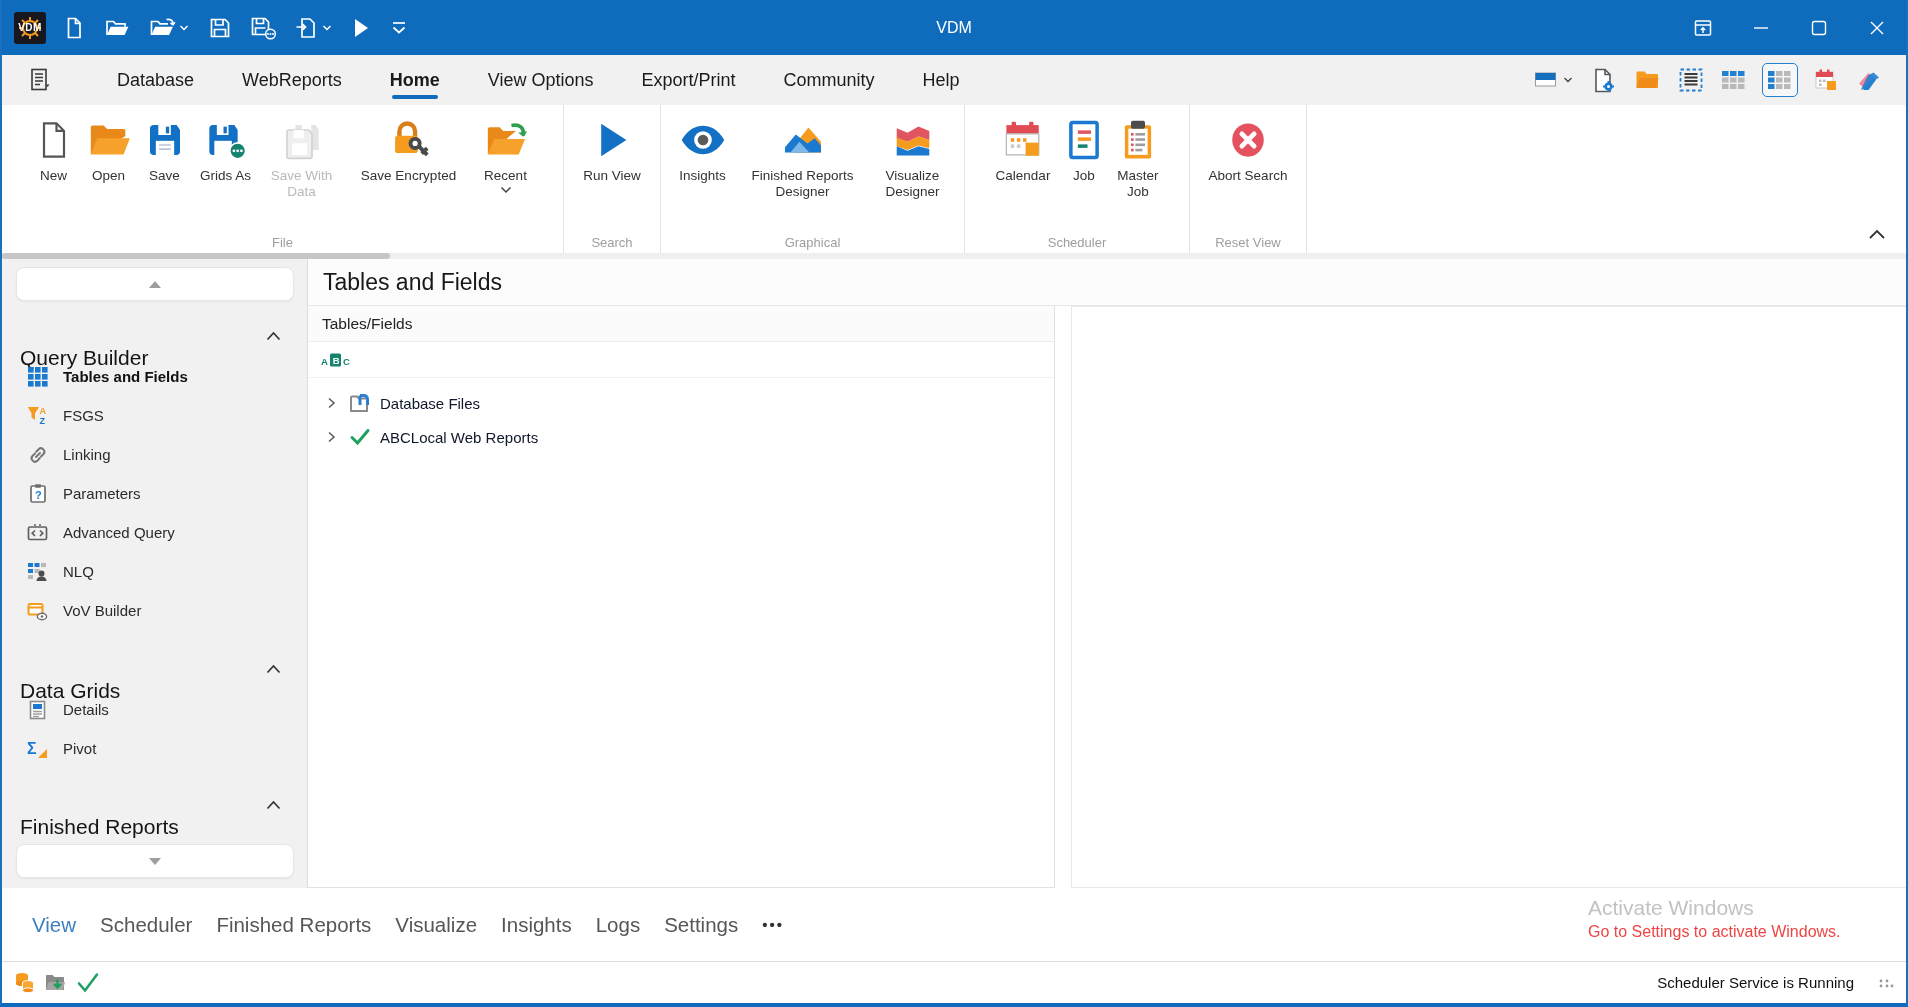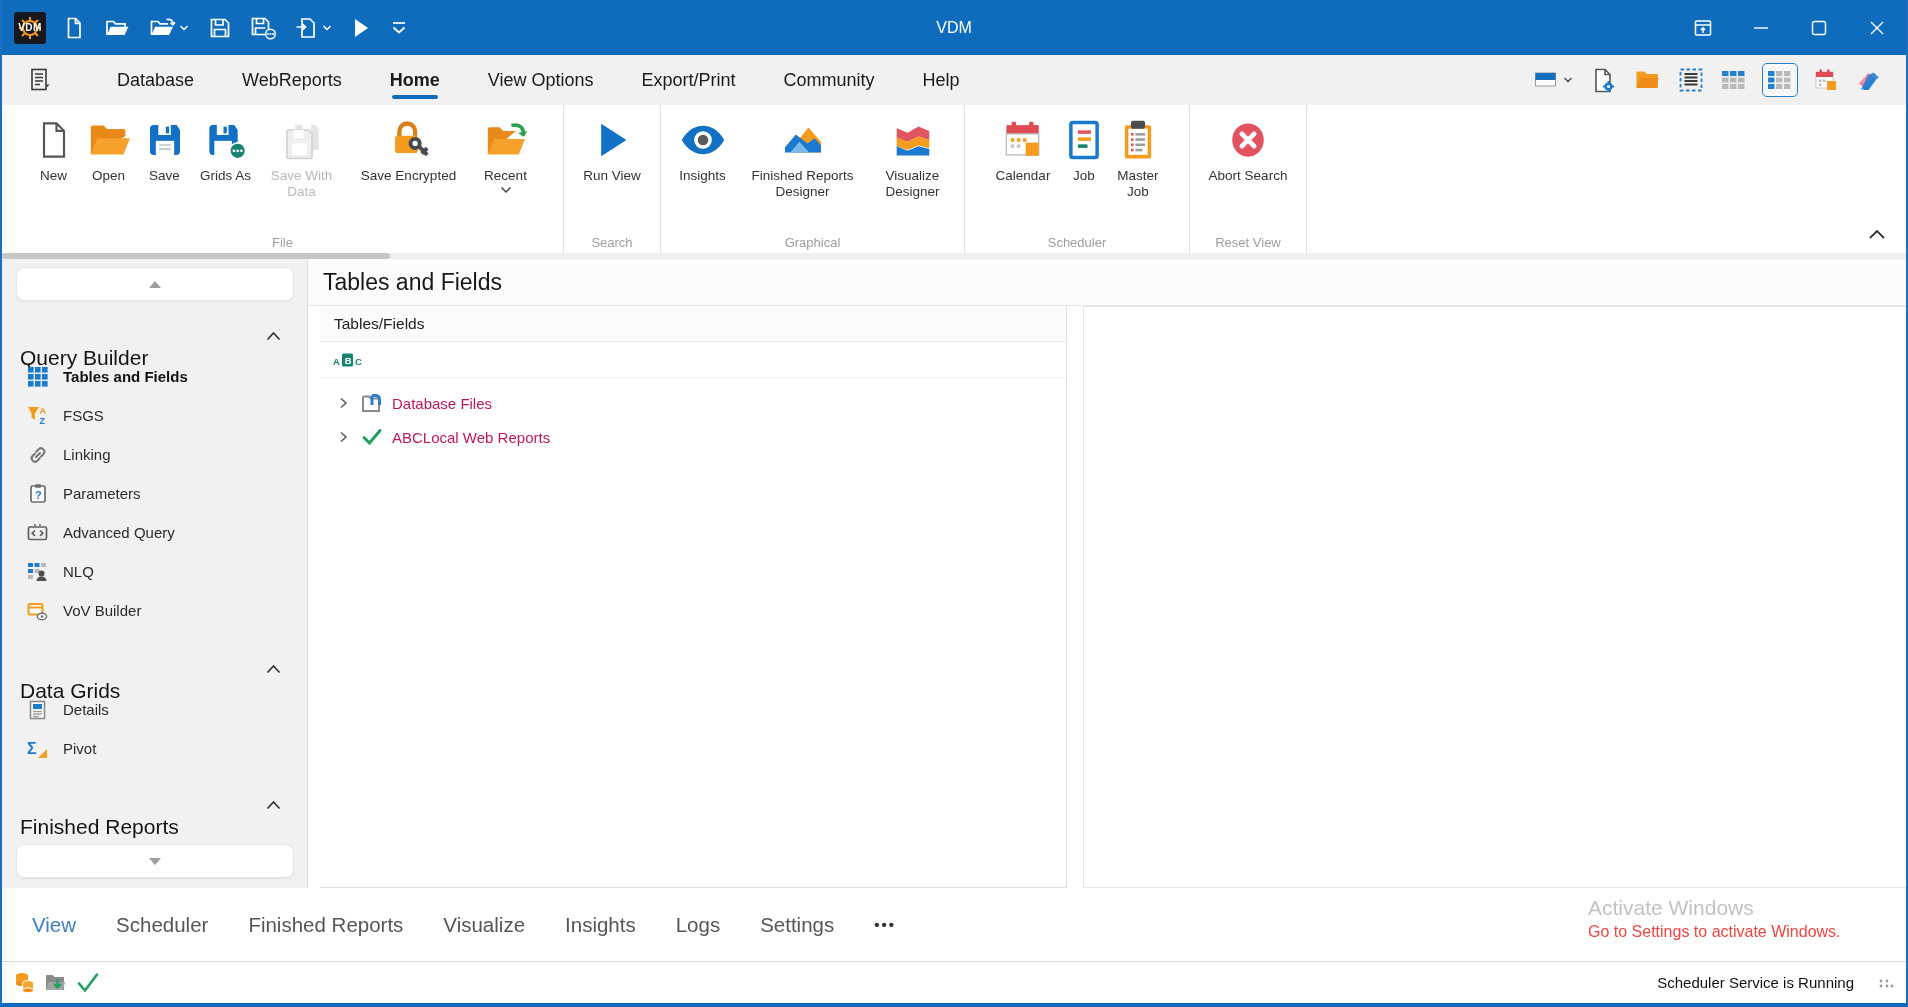--- a/index.html
+++ b/index.html
@@ -53,30 +53,30 @@
   .shead{display:flex;align-items:center;justify-content:space-between;padding:0 26px 0 18px;margin-top:14px;height:42px;}
   .shead .stitle{font-size:21px;color:#141414;margin-top:44px;}
   .sitem{display:flex;align-items:center;gap:15px;height:39px;padding-left:25px;background:none;border:none;width:100%;text-align:left;}
   .sitem .slabel{font-size:15px;color:#2b2b2b;}
   .sitem.active .slabel{font-weight:bold;color:#111;}
   .sico{width:21px;height:21px;display:flex;align-items:center;justify-content:center;flex:none;}
   
   .main{flex:1;display:flex;flex-direction:column;min-width:0;}
   .main-title{height:47px;border-bottom:1px solid #e7e7e7;display:flex;align-items:center;padding-left:15px;font-size:23px;color:#181818;background:#fcfcfc;flex:none;}
   .panels{flex:1;display:flex;min-height:0;}
-  .tree-panel{width:747px;border-right:1px solid #e1e1e1;border-bottom:1px solid #e1e1e1;background:#fff;flex:none;display:flex;flex-direction:column;margin-left:12px;}
+  .tree-panel{width:747px;border-right:1px solid #e1e1e1;border-bottom:1px solid #e1e1e1;background:#fff;flex:none;display:flex;flex-direction:column;}
   .phead{height:36px;display:flex;align-items:center;padding-left:14px;font-size:15.5px;color:#222;background:#fbfbfb;border-bottom:1px solid #ececec;flex:none;}
   .ptools{height:36px;display:flex;align-items:center;padding-left:12px;border-bottom:1px solid #f0f0f0;flex:none;}
   .trow{height:34px;display:flex;align-items:center;gap:8px;padding-left:14px;background:none;border:none;width:100%;text-align:left;}
-  .trow .tlabel{font-size:15px;color:#be185d;}
+  .trow .tlabel{font-size:15px;color:#0f172a;}
   .texp{width:18px;height:18px;display:flex;align-items:center;justify-content:center;}
   .tico{width:24px;height:24px;display:flex;align-items:center;justify-content:center;}
   .right-panel{flex:1;margin-left:16px;background:#fff;border:1px solid #e8e8e8;border-right:none;}
   
-  .tabs{height:73px;background:#fff;display:flex;align-items:center;gap:40px;padding-left:30px;position:relative;flex:none;}
+  .tabs{height:73px;background:#fff;display:flex;align-items:center;gap:24px;padding-left:30px;position:relative;flex:none;}
   .tab{font-size:20.5px;color:#565656;background:none;border:none;padding:0;}
   .tab.active{color:#3d7fbf;}
   .tab.more{font-size:15px;letter-spacing:2px;color:#333;font-weight:bold;}
   .watermark{position:absolute;left:1586px;top:8px;color:#c2c2c2;}
   .watermark .w1{font-size:21px;}
   .watermark .w2{font-size:16px;margin-top:3px;color:#ef4444;}
   
   .status{height:42px;background:#fff;border-top:1px solid #dcdcdc;display:flex;align-items:center;padding:0 10px 0 12px;gap:10px;flex:none;}
   .sicons{display:flex;align-items:center;gap:8px;}
   .stext{font-size:15px;color:#101010;margin-left:4px;}

